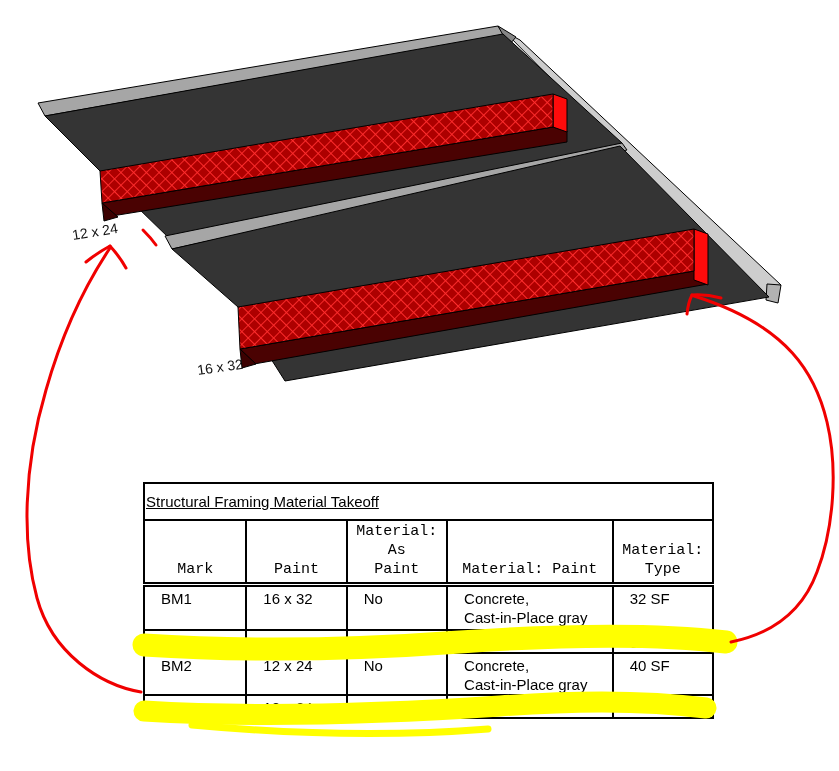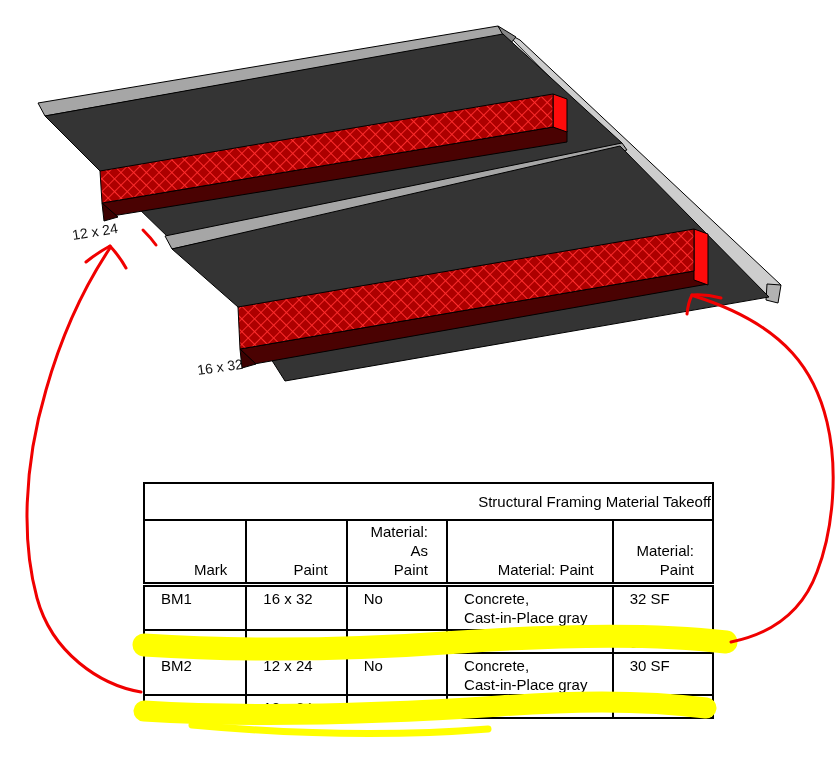--- a/index.html
+++ b/index.html
@@ -4,23 +4,23 @@
 <style>
   html,body{margin:0;padding:0;background:#ffffff;width:839px;height:771px;overflow:hidden;
     font-family:"Liberation Sans",sans-serif;}
   #page{position:relative;width:839px;height:771px;background:#fff;}
   svg{display:block;}
   .layer{position:absolute;left:0;top:0;pointer-events:none;}
   
   .sched{position:absolute;border-collapse:collapse;table-layout:fixed;background:transparent;
     color:#000;font-size:15px;line-height:19px;}
   .sched td{border:2px solid #000;background:transparent;overflow:hidden;}
-  .sched .title-cell{text-align:right;vertical-align:middle;height:33px;}
-  .sched .hdr{height:41px;text-align:right;vertical-align:bottom;white-space:pre-line;
-    padding:1px 18px 3px 2px;}
+  .sched .title-cell{text-align:left;vertical-align:middle;height:33px;text-decoration:underline;}
+  .sched .hdr{height:41px;text-align:center;vertical-align:bottom;white-space:pre-line;
+    padding:1px 2px 3px 2px;font-family:Liberation Mono, monospace;}
   .sched .body-cell{vertical-align:top;padding:2px 3px 0 16px;white-space:pre-line;}
   #hdr-table{left:143px;top:482px;width:571px;}
   #body-table{left:143px;top:585px;width:571px;}
   .r1{height:44px;}.r2{height:21px;}.r3{height:38px;}.r4{height:17px;}
 </style>
 </head>
 <body>
 
 <div id="page">
 
@@ -82,21 +82,21 @@
         <tr>
       <td class="title-cell" colspan="5">Structural Framing Material Takeoff</td>
     </tr>
     <tr>
       <td class="hdr">Mark</td>
       <td class="hdr">Paint</td>
       <td class="hdr">Material: As
 Paint</td>
       <td class="hdr">Material: Paint</td>
       <td class="hdr">Material:
-Paint</td>
+Type</td>
     </tr>
   </tbody>
     </table>
 
   <table class="sched" id="body-table">
     <colgroup>
         <col style="width:102px">
         <col style="width:100px">
         <col style="width:100px">
         <col style="width:165px">
@@ -117,21 +117,21 @@
       <td class="body-cell">No</td>
       <td class="body-cell">Formwork</td>
       <td class="body-cell">98 SF</td>
     </tr>
     <tr class="r3">
       <td class="body-cell">BM2</td>
       <td class="body-cell">12 x 24</td>
       <td class="body-cell">No</td>
       <td class="body-cell">Concrete,
 Cast-in-Place gray</td>
-      <td class="body-cell">30 SF</td>
+      <td class="body-cell">40 SF</td>
     </tr>
     <tr class="r4">
       <td class="body-cell">BM2</td>
       <td class="body-cell">12 x 24</td>
       <td class="body-cell">No</td>
       <td class="body-cell">Formwork</td>
       <td class="body-cell">83 SF</td>
     </tr>
   </tbody>
     </table>

